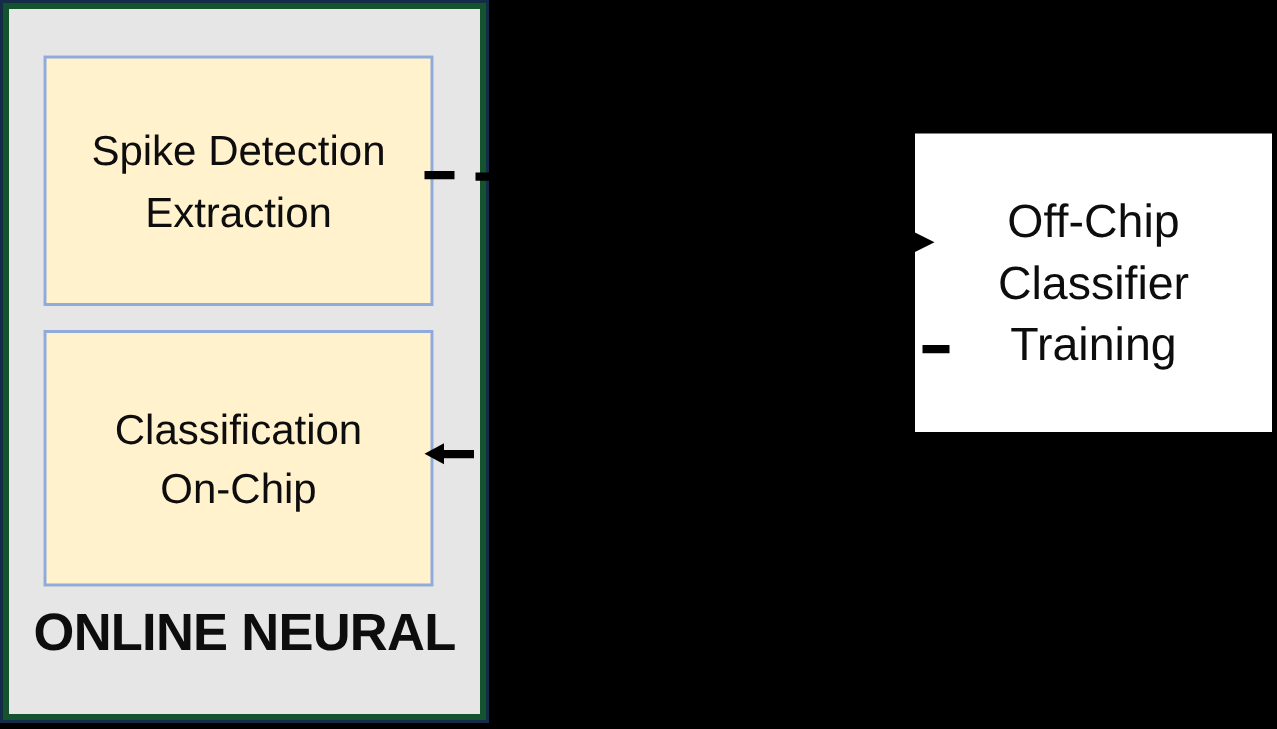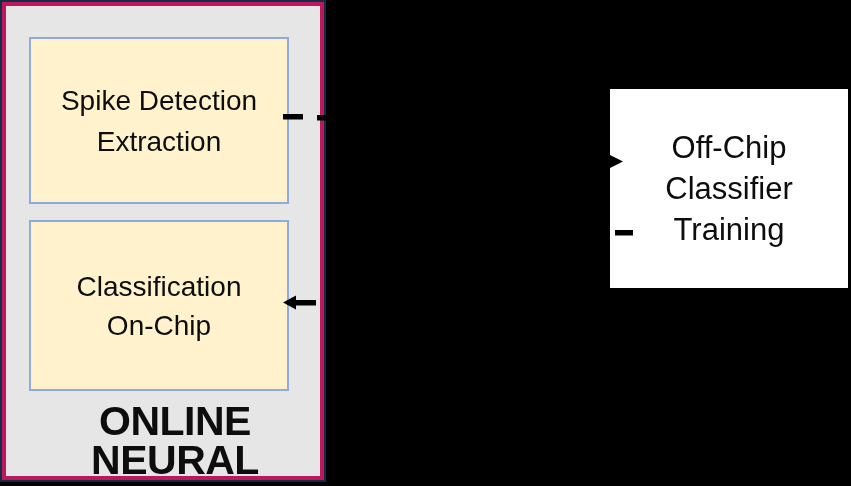--- a/index.html
+++ b/index.html
@@ -17,21 +17,21 @@
   }
   
   .sorter-panel {
     position: absolute;
     left: 2px;
     top: 2px;
     width: 322px;
     height: 478px;
     box-sizing: border-box;
     background: #e7e6e6;
-    border: 4px solid #be185d;
+    border: 4px solid #14532d;
     box-shadow: 0 0 0 2px #152c49;
   }
   .ybox {
     position: absolute;
     box-sizing: border-box;
     background: #fff2cc;
     border: 2px solid #8faadc;
     display: flex;
     flex-direction: column;
     align-items: center;
@@ -53,26 +53,25 @@
     width: 260px;
     height: 171px;
     line-height: 39px;
   }
   .panel-title {
     position: absolute;
     left: 0;
     top: 396px;
     width: 100%;
     text-align: center;
-    font-size: 41px;
+    font-size: 35px;
     font-weight: bold;
     line-height: 39px;
     color: #0d0d0d;
     letter-spacing: -0.5px;
-    margin-left: 12px;
   }
   
   .offchip-box {
     position: absolute;
     left: 610px;
     top: 89px;
     width: 238px;
     height: 199px;
     background: #ffffff;
     display: flex;

